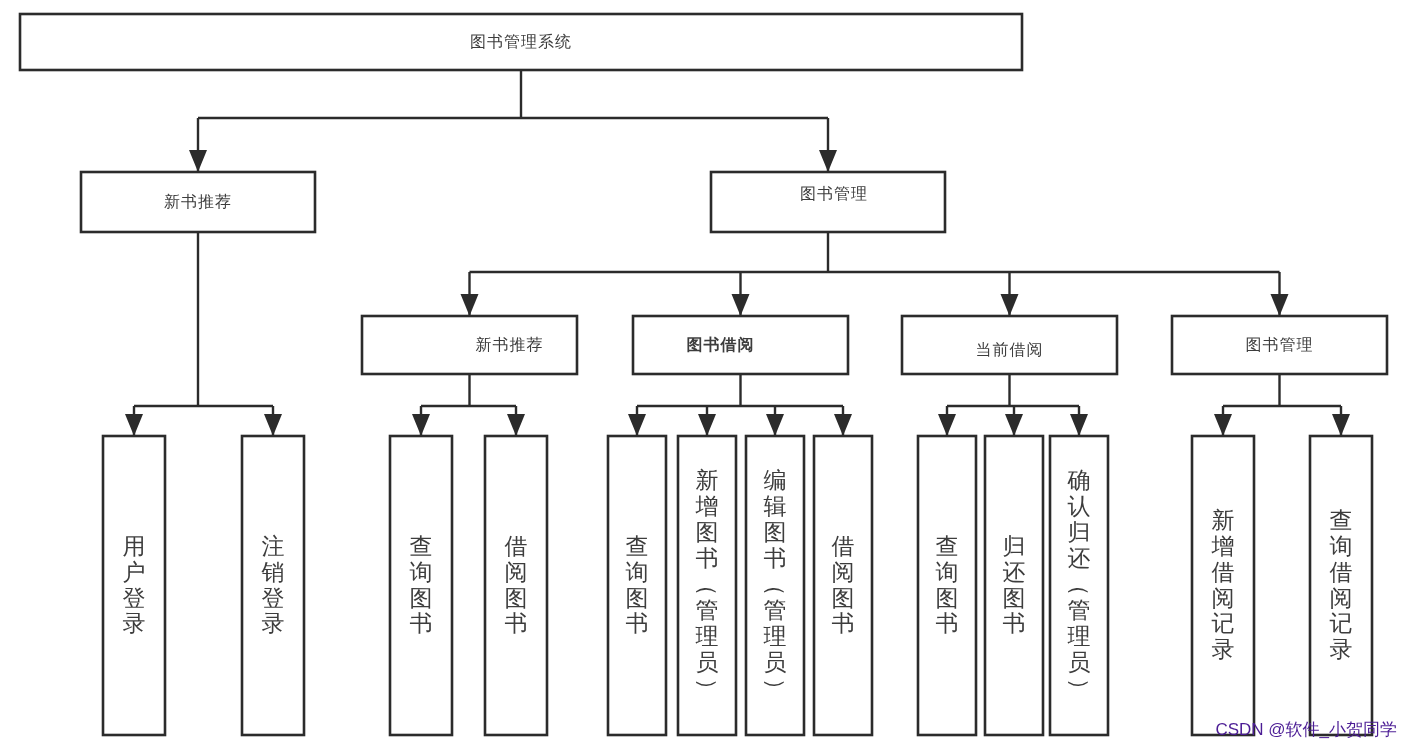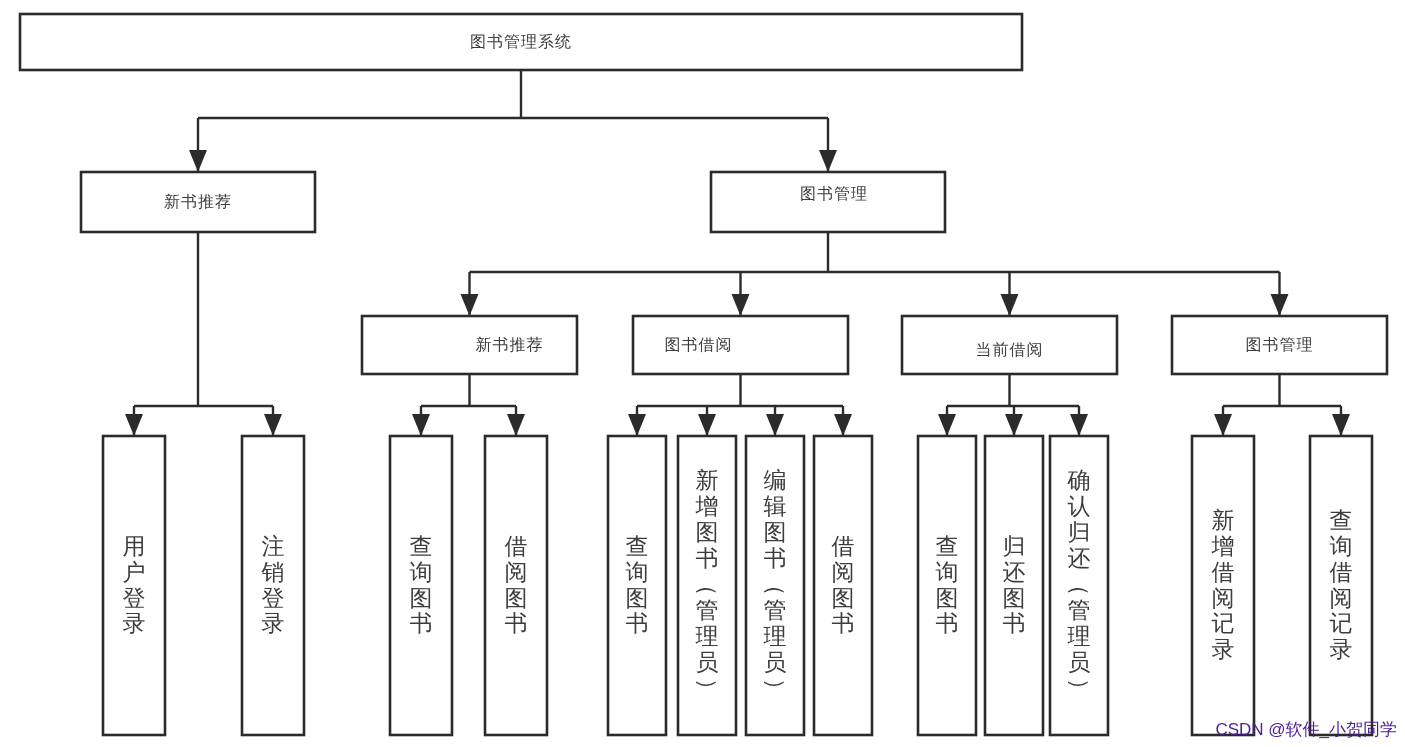--- a/index.html
+++ b/index.html
@@ -164,21 +164,21 @@
         <rect x="1192" y="436" width="62" height="299" class="node-box"></rect>
         <rect x="1310" y="436" width="62" height="299" class="node-box"></rect>
       </g>
   </svg>
 
   <div id="labels-layer">
       <div class="hlabel-wrap" style="left: 20px; top: 14px; width: 1002px; height: 56px;">图书管理系统</div>
       <div class="hlabel-wrap" style="left: 81px; top: 172px; width: 234px; height: 60px;">新书推荐</div>
       <div class="hlabel-wrap" style="left: 717px; top: 172px; width: 234px; height: 44px;">图书管理</div>
       <div class="hlabel-wrap" style="left: 362px; top: 316px; width: 215px; height: 58px; padding-left: 40px;">新书推荐</div>
-      <div class="hlabel-wrap" style="left: 611px; top: 316px; width: 175px; height: 58px;">图书借阅</div>
+      <div class="hlabel-wrap" style="left: 633px; top: 316px; width: 175px; height: 58px; font-weight: bold;">图书借阅</div>
       <div class="hlabel-wrap" style="left: 902px; top: 316px; width: 215px; height: 69px;">当前借阅</div>
       <div class="hlabel-wrap" style="left: 1172px; top: 316px; width: 215px; height: 58px;">图书管理</div>
       <div class="vlabel-wrap" style="left: 103px; top: 436px; width: 62px; height: 299px;">
         <span class="ch">用</span>
         <span class="ch">户</span>
         <span class="ch">登</span>
         <span class="ch">录</span>
       </div>
       <div class="vlabel-wrap" style="left: 242px; top: 436px; width: 62px; height: 299px;">
         <span class="ch">注</span>

